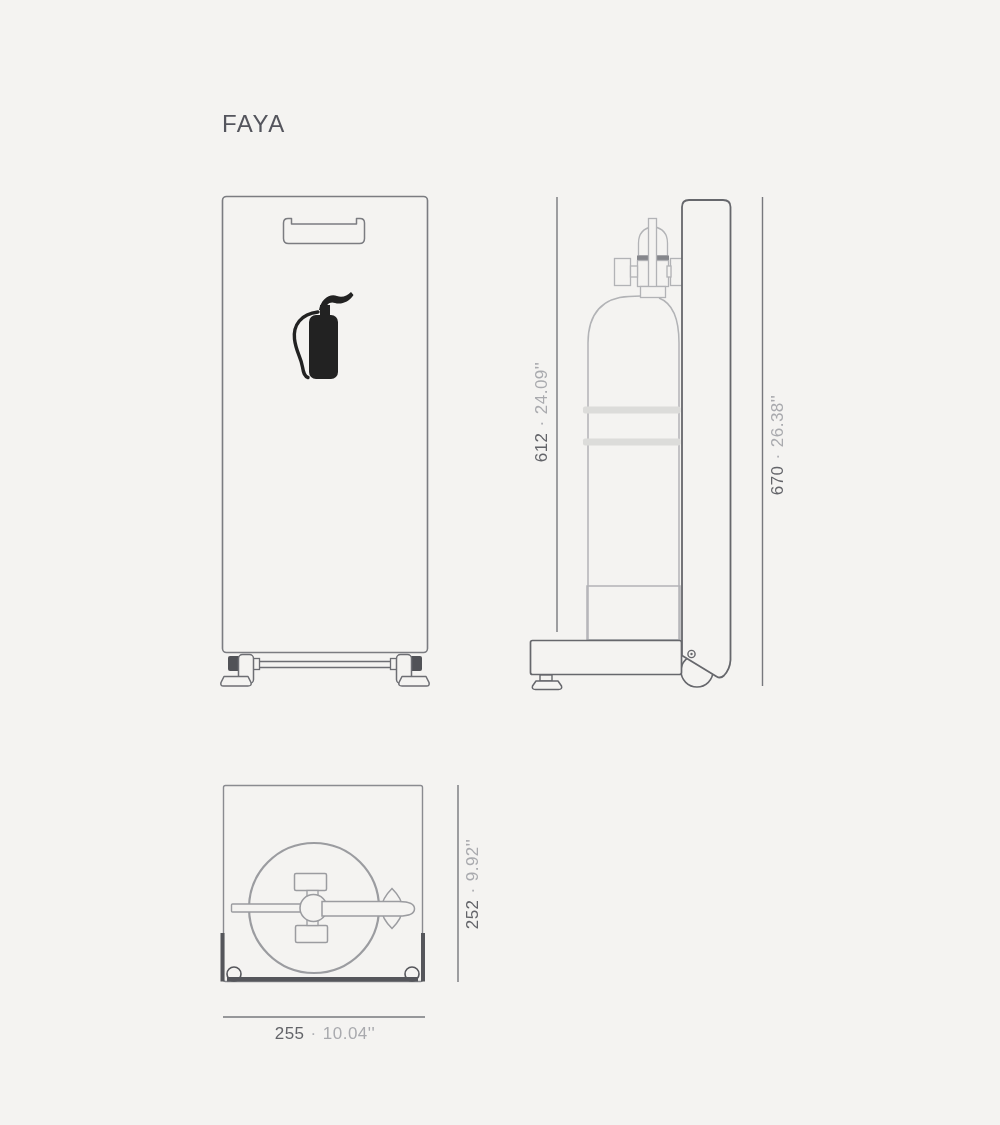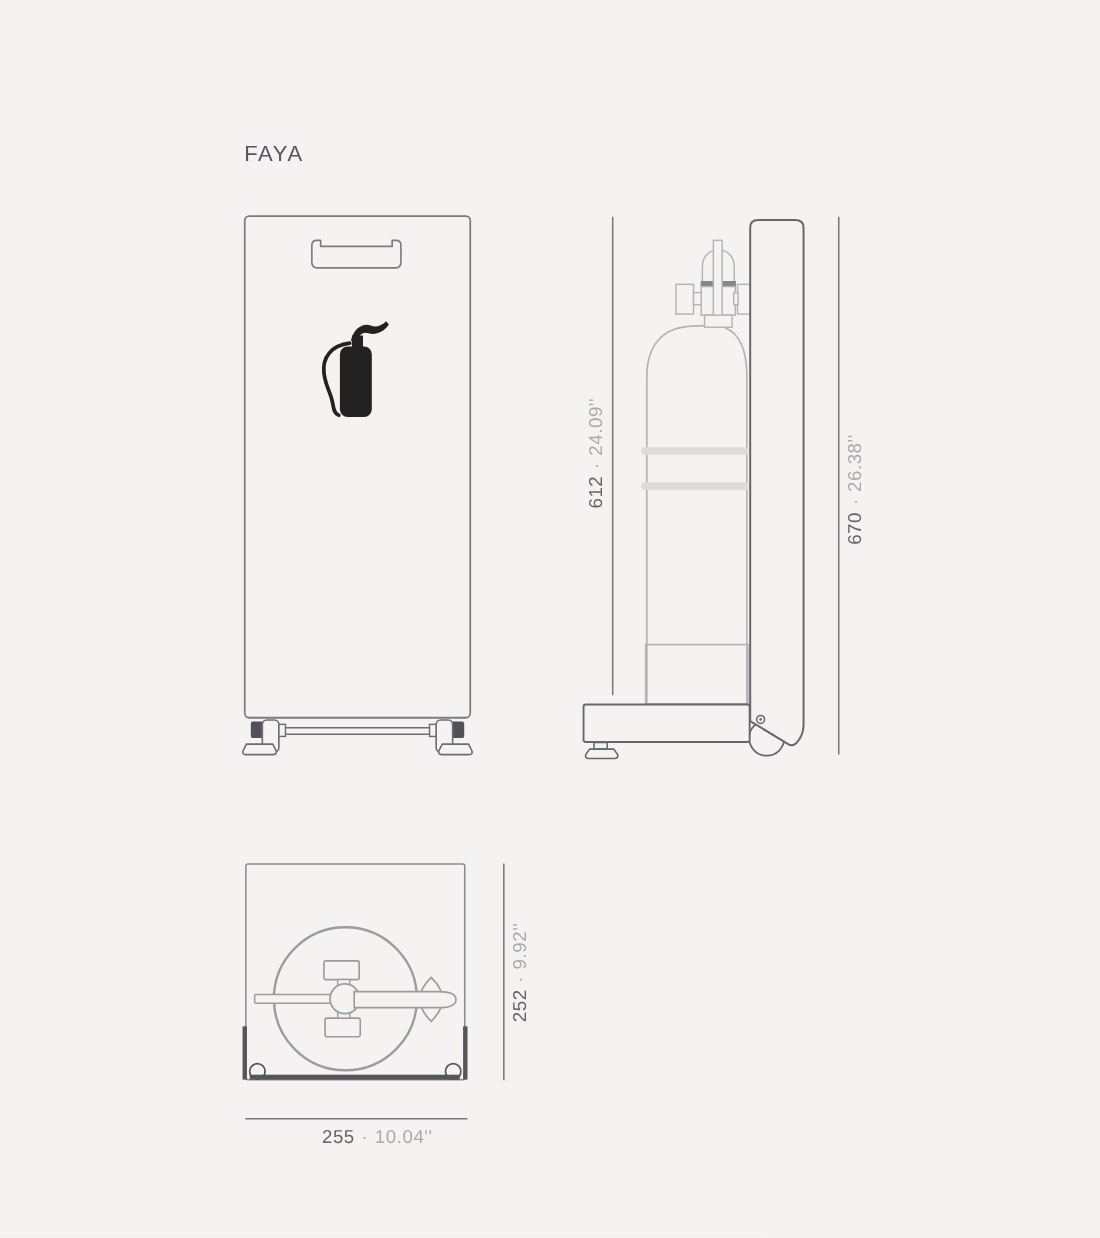--- a/index.html
+++ b/index.html
@@ -5,22 +5,22 @@
   html,body{margin:0;padding:0;}
   .canvas{
     position:relative;
     width:1000px;height:1125px;
     background:#f4f3f1;
     font-family:"Liberation Sans", sans-serif;
     overflow:hidden;
   }
   .drawing{position:absolute;left:0;top:0;}
   .page-title{
-    position:absolute;left:222px;top:129px;margin:0;
-    font-size:20px;font-weight:400;letter-spacing:1.5px;
+    position:absolute;left:222px;top:110px;margin:0;
+    font-size:24px;font-weight:400;letter-spacing:1.5px;
     color:#54555d;
   }
   .dim{
     position:absolute;white-space:nowrap;
     font-size:17px;letter-spacing:.5px;color:#a9aaae;
   }
   .dim .mm{color:#636469;}
   .dim .sep{margin:0 6px;color:#b0b1b5;}
   .dim-v{transform:translate(-50%,-50%) rotate(-90deg);}
   .dim-h{transform:translate(-50%,-50%);}
@@ -140,17 +140,17 @@
   </div>
 
   <div class="dim dim-v" style="left:778px;top:445px">
     <span class="mm">670</span><span class="sep">·</span><span class="in">26.38''</span>
   </div>
 
   <div class="dim dim-v" style="left:473px;top:884px">
     <span class="mm">252</span><span class="sep">·</span><span class="in">9.92''</span>
   </div>
 
-  <div class="dim dim-h" style="left:343px;top:1034px">
+  <div class="dim dim-h" style="left:325px;top:1034px">
     <span class="mm">255</span><span class="sep">·</span><span class="in">10.04''</span>
   </div>
 
 </div>
 
 </body></html>

